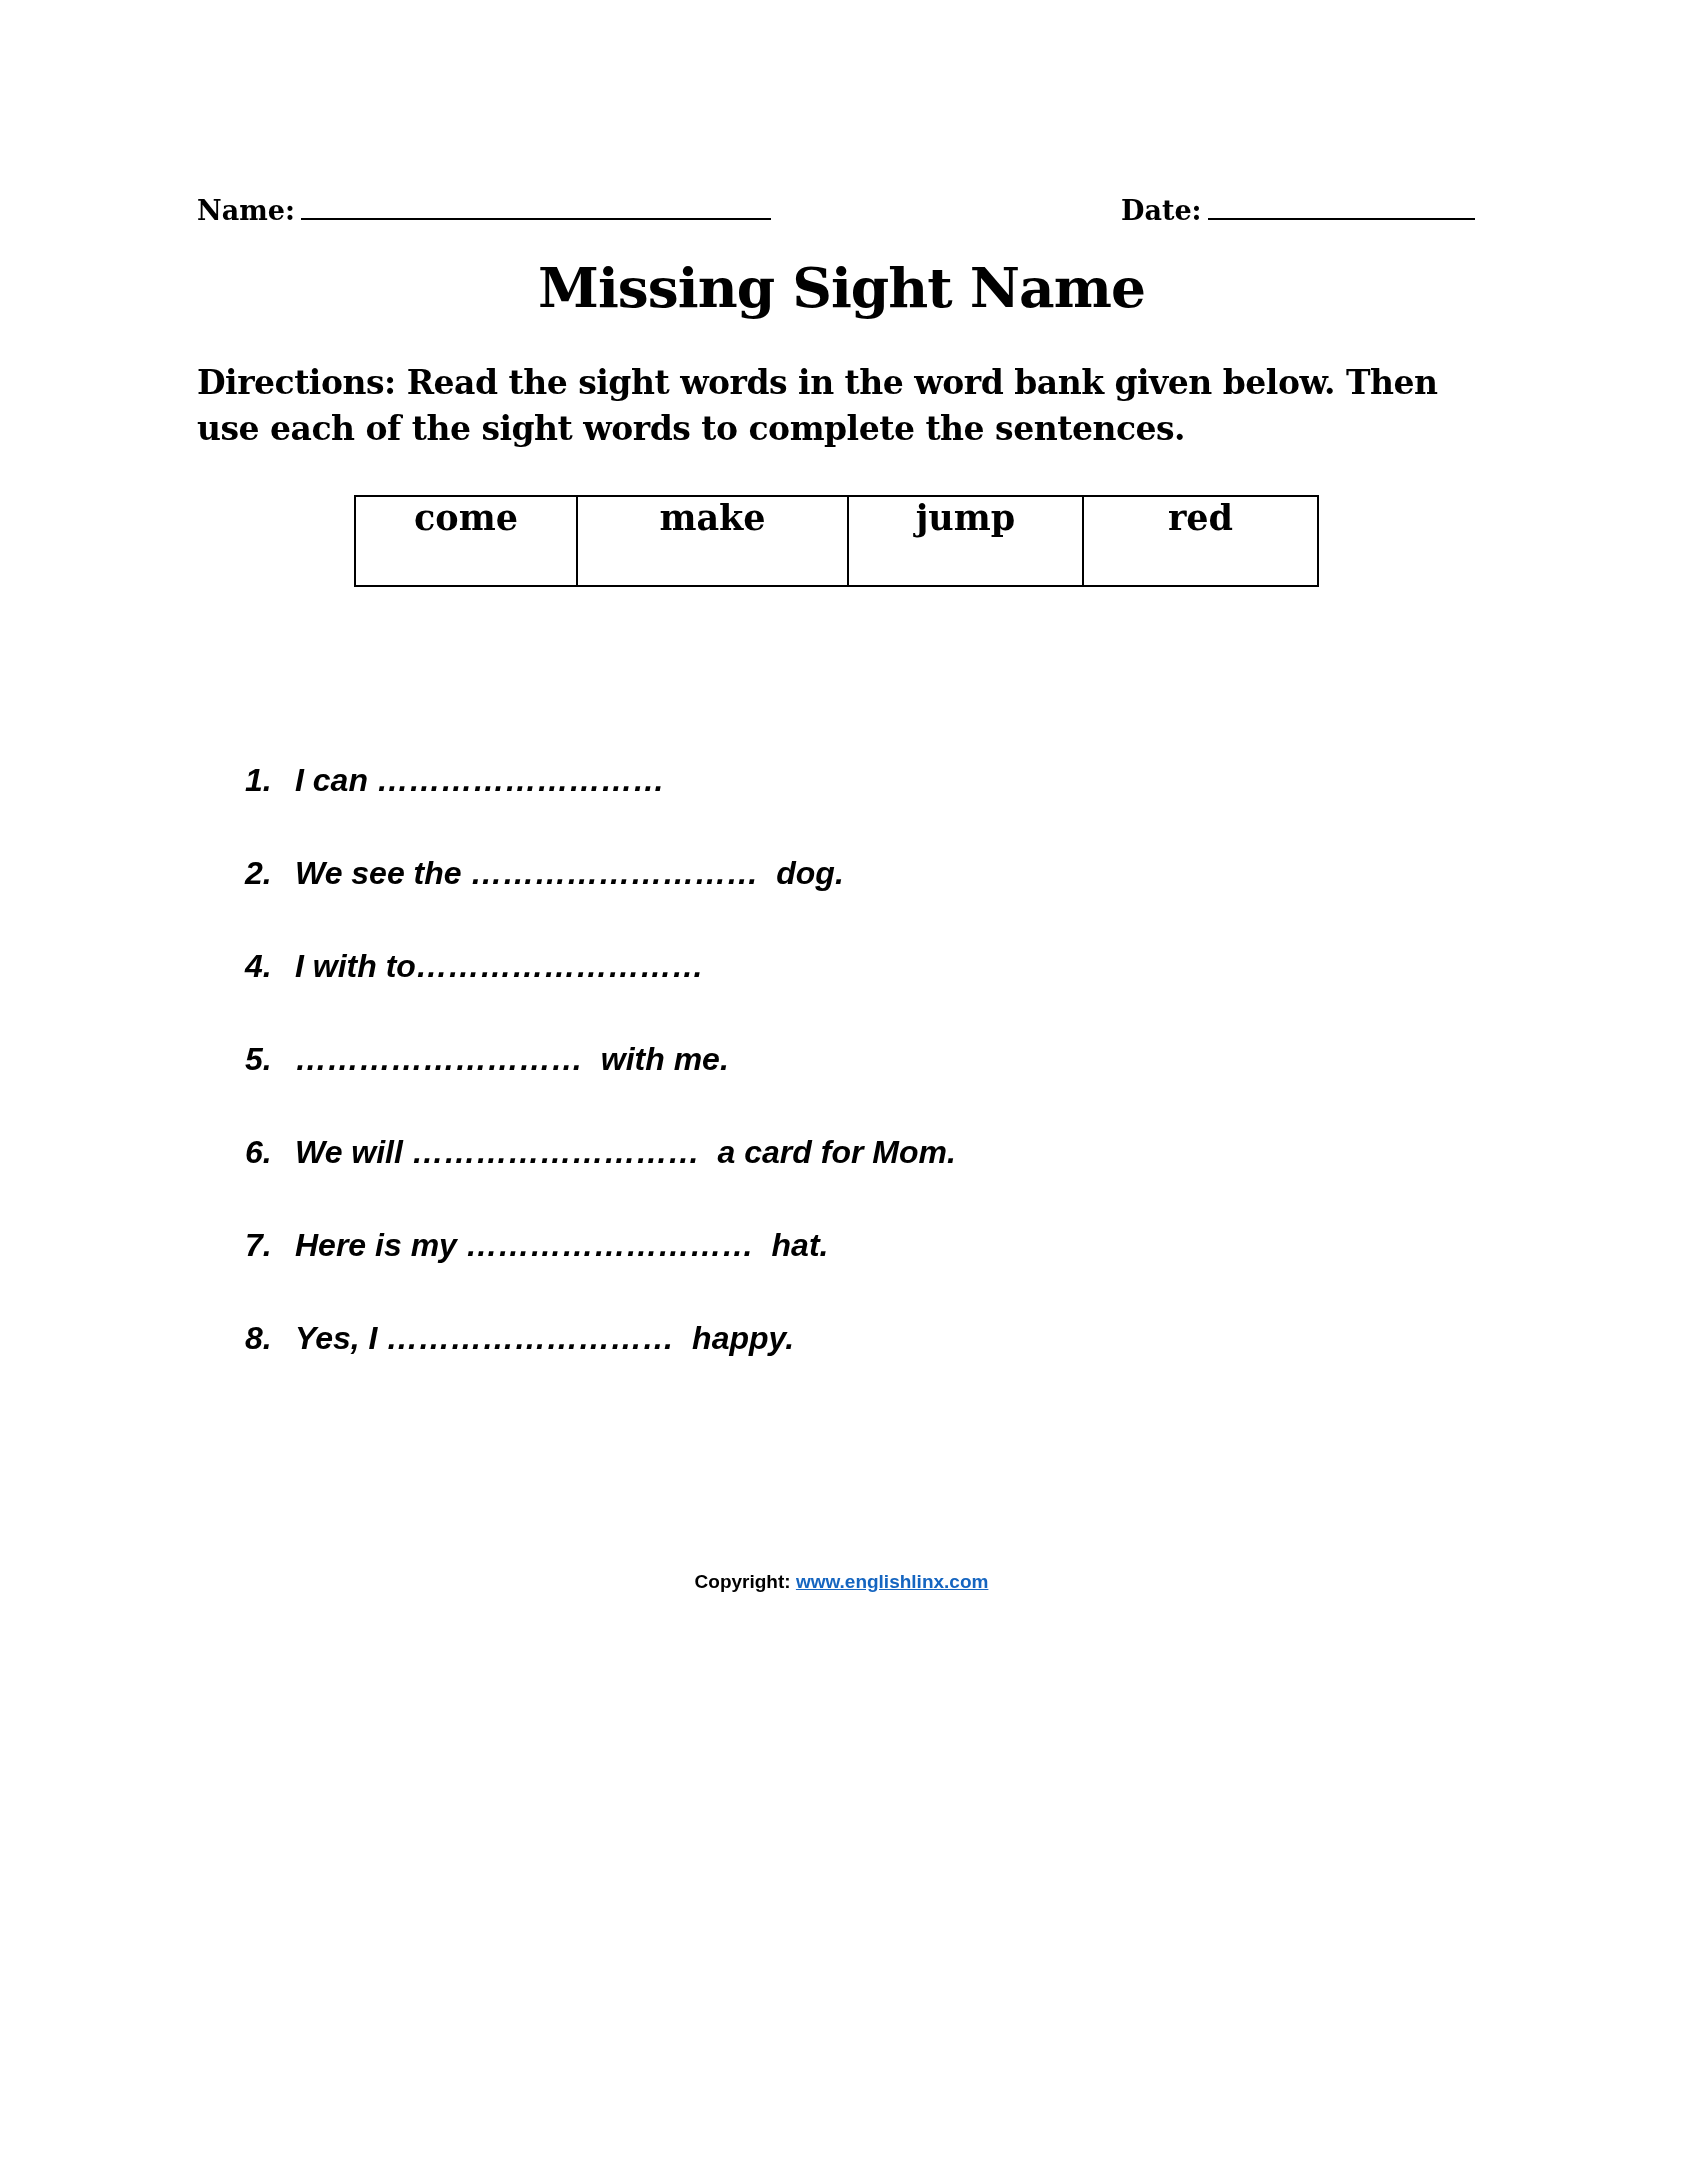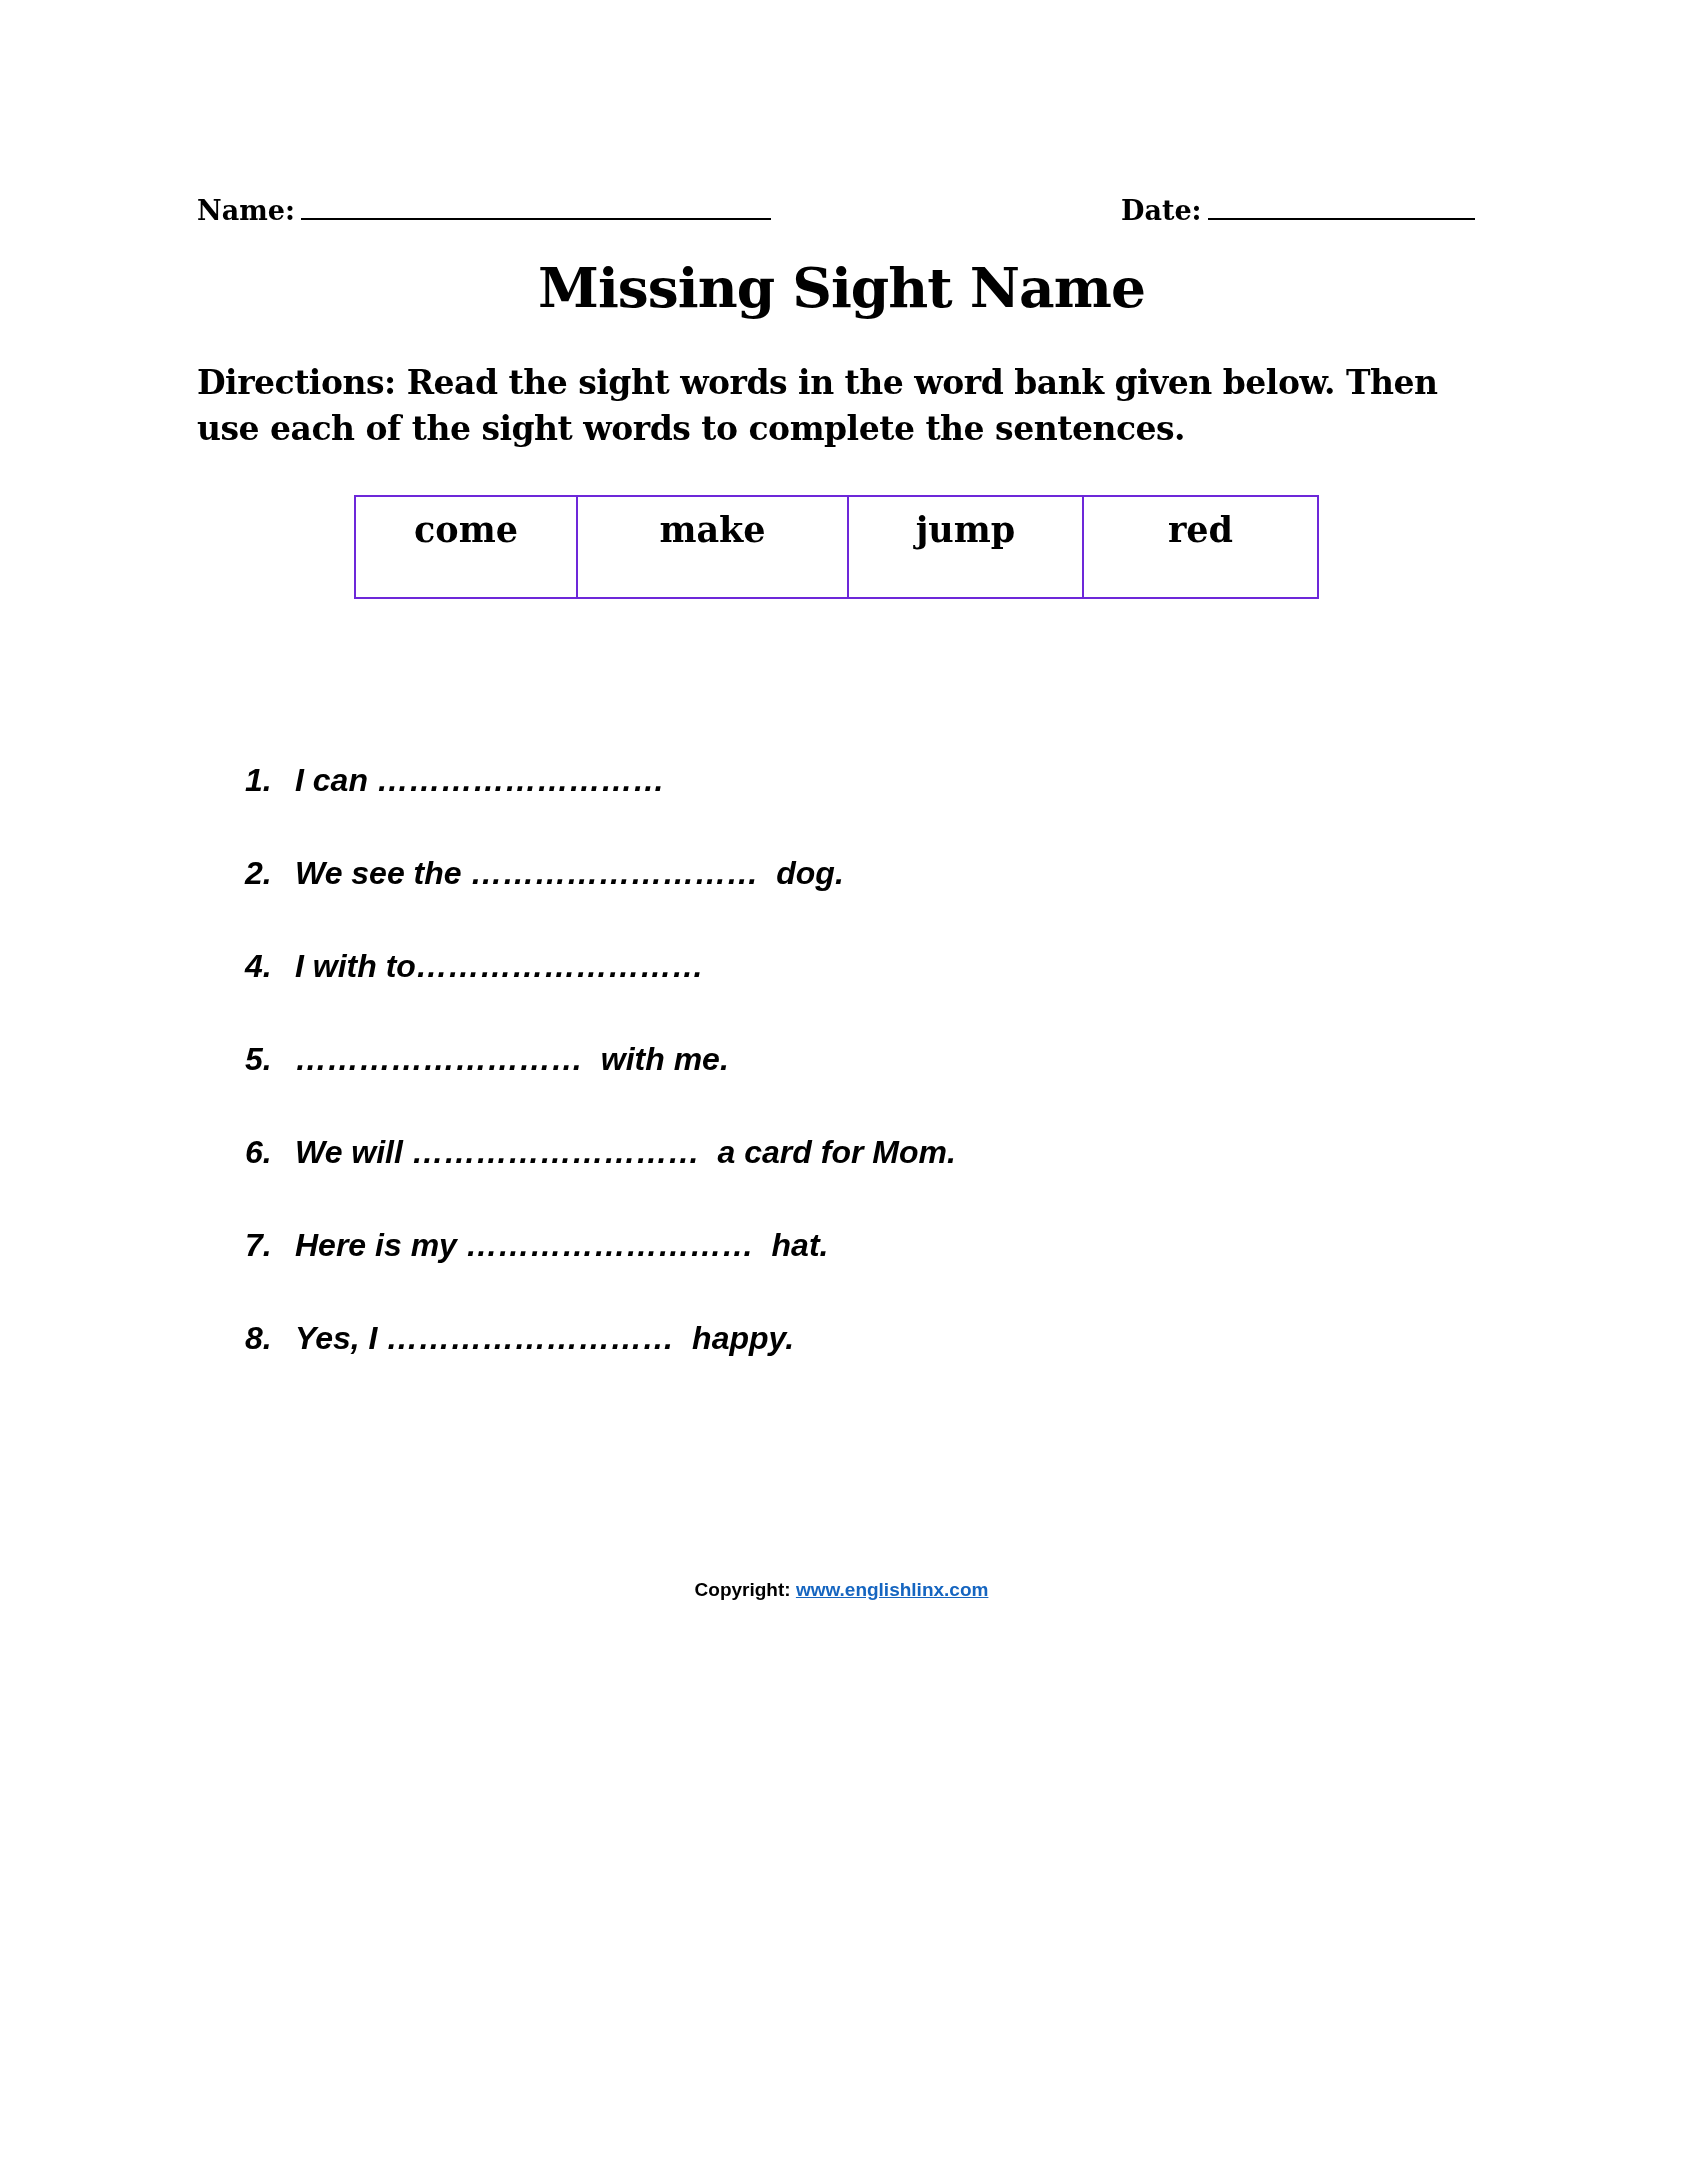--- a/index.html
+++ b/index.html
@@ -1,29 +1,29 @@
 <!DOCTYPE html>
 <html><head>
 <meta charset="utf-8">
 <style>
   html, body { margin:0; padding:0; background:#ffffff; }
   body { width:1683px; height:2178px; position:relative; overflow:hidden; color:#000; }
   .serif { font-family: "DejaVu Serif", "Liberation Serif", serif; font-weight:bold; }
-  .sans { font-family: "Liberation Sans", "DejaVu Sans", sans-serif; font-weight:bold;margin-top:8px; }
+  .sans { font-family: "Liberation Sans", "DejaVu Sans", sans-serif; font-weight:bold; }
   .header-row { position:absolute; left:197px; top:194px; width:1269px; height:36px; font-size:27px; }
   .field { position:absolute; top:0; white-space:nowrap; }
   .field .line { display:inline-block; border-bottom:2px solid #000; height:24px; vertical-align:baseline; margin-left:6px; }
   #name-field { left:0; }
   #name-field .line { width:470px; }
   #date-field { left:924px; }
   #date-field .line { width:267px; }
   .title { position:absolute; left:0; width:1683px; top:255px; text-align:center; font-size:55px; letter-spacing:-1px; }
   .directions { position:absolute; left:197px; top:360px; width:1287px; font-size:33px; line-height:46px; letter-spacing:-0.5px; }
   table.bank { position:absolute; left:354px; top:495px; border-collapse:collapse; }
-  table.bank td { border:2px solid #6d28d9; height:87px; vertical-align:top; text-align:center; font-size:35px; padding-top:12px; }
+  table.bank td { border:2px solid #000000; height:87px; vertical-align:top; text-align:center; font-size:35px; padding-top:0; }
   .c0 { width:218px; } .c1 { width:267px; } .c2 { width:231px; } .c3 { width:231px; }
   .items { position:absolute; left:245px; top:762px; margin:0; padding:0; list-style:none; font-size:32px; }
   .items li { height:93px; display:block; white-space:pre;font-style:italic; }
   .items .num { display:inline-block; width:50px; }
   .copyright { position:absolute; left:0; width:1683px; top:1571px; text-align:center; font-size:19px; }
   .copyright a { color:#1565c0; text-decoration:underline; }
 </style>
 </head>
 <body>
 

